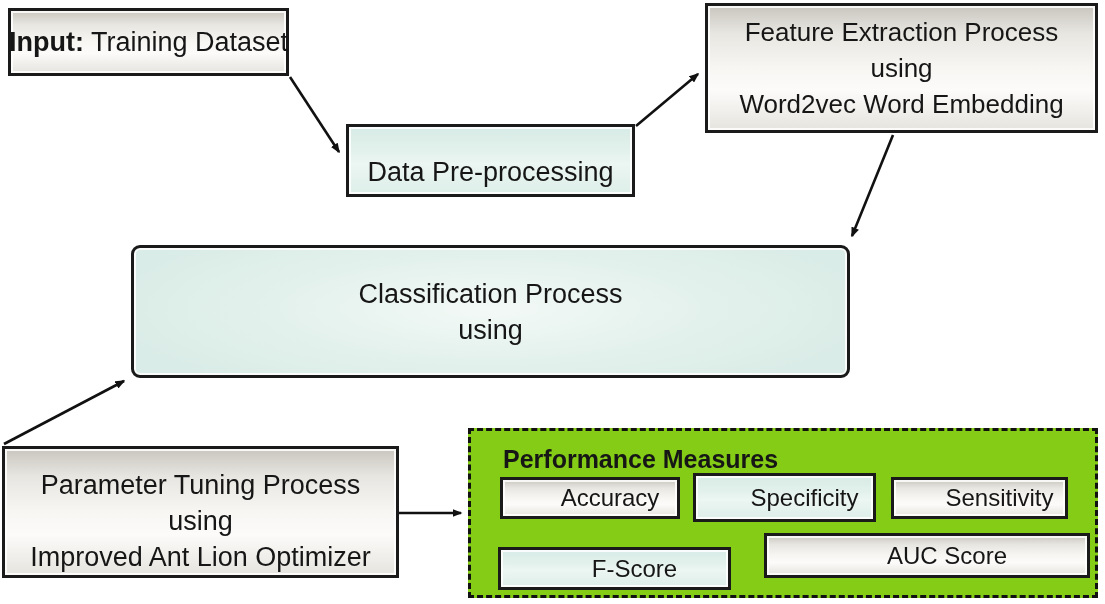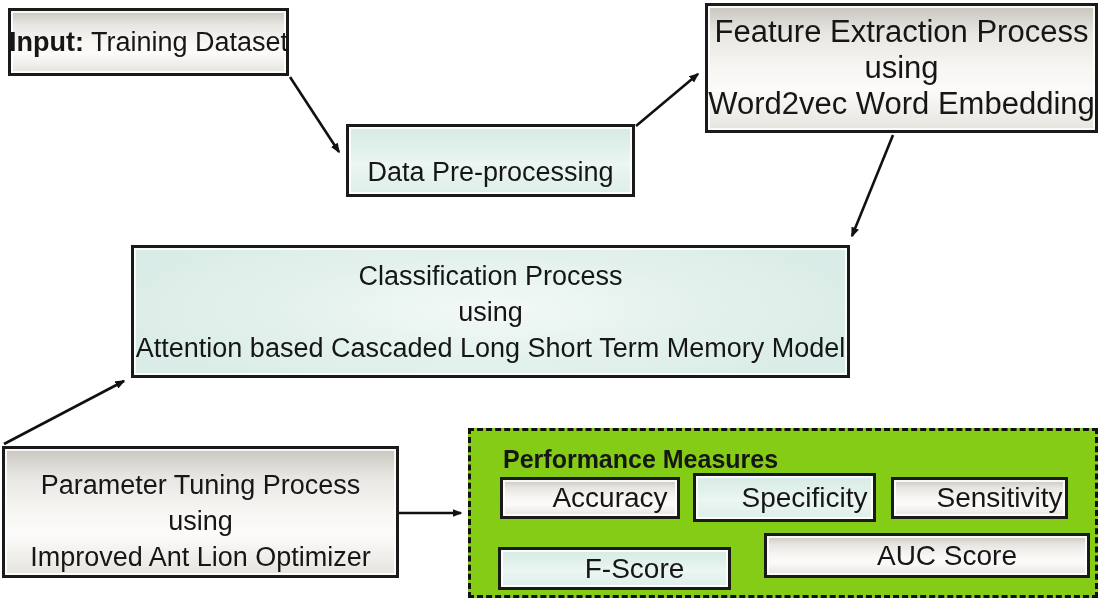--- a/index.html
+++ b/index.html
@@ -28,23 +28,24 @@
     box-shadow: inset 0 0 0 2px rgba(255,255,255,0.85);
   }
   .gray {
     background: linear-gradient(180deg, #c9c6bf 0%, #e8e6e1 22%, #f7f6f3 50%, #fcfbfa 68%, #e6e4de 100%);
   }
   .teal {
     background: linear-gradient(180deg, #d8ebe6 0%, #e2f1ec 35%, #ecf6f2 55%, #ddeee9 100%);
   }
   .teal-radial {
     background: radial-gradient(ellipse 55% 75% at 50% 48%, #f3f9f6 0%, #e3f1ec 55%, #daece7 100%);
+    border-radius: 9px;
   }
   .line {
-    font-size: 31px;
+    font-size: 26px;
     line-height: 36px;
     white-space: nowrap;
   }
   #input-box        { left: 8px;   top: 8px;   width: 281px; height: 68px; }
   #input-box .line  { font-size: 27px; }
   #preproc-box      { left: 346px; top: 124px; width: 289px; height: 73px; }
   #preproc-box .line{ font-size: 27px; margin-top: 22px; }
   #feature-box      { left: 705px; top: 3px;   width: 393px; height: 130px; }
   #class-box        { left: 131px; top: 245px; width: 719px; height: 133px; }
   #class-box .line  { font-size: 27px; }
@@ -65,21 +66,21 @@
     font-size: 25px;
     white-space: nowrap;
   }
   .measure {
     position: absolute;
     box-sizing: border-box;
     border: 3px solid #1a1a1a;
     display: flex;
     align-items: center;
     justify-content: center;
-    font-size: 28px;
+    font-size: 24px;
     white-space: nowrap;
     box-shadow: inset 0 0 0 2px rgba(255,255,255,0.85);
     padding-left: 40px;
   }
   
   #m-accuracy    { left: 29px;  top: 46px;  width: 180px; height: 42px; }
   #m-specificity { left: 222px; top: 42px;  width: 183px; height: 49px; }
   #m-sensitivity { left: 420px; top: 46px;  width: 177px; height: 42px; }
   #m-fscore      { left: 27px;  top: 104px; width: 233px; height: 43px; margin-top: 12px; }
   #m-auc         { left: 271px; top: 102px; width: 326px; height: 45px; margin-left: 22px; }
@@ -121,21 +122,20 @@
 
   <div id="feature-box" class="box gray">
     <div class="line">Feature Extraction Process</div>
     <div class="line">using</div>
     <div class="line">Word2vec Word Embedding</div>
   </div>
 
   <div id="class-box" class="box teal-radial">
     <div class="line">Classification Process</div>
     <div class="line">using</div>
-    <div class="line">Attention based Cascaded Long Short Term Memory Model</div>
   </div>
 
   <div id="param-box" class="box gray">
     <div class="line">Parameter Tuning Process</div>
     <div class="line">using</div>
     <div class="line">Improved Ant Lion Optimizer</div>
   </div>
 
   <div id="perf-box">
     <div id="perf-title">Performance Measures</div>

